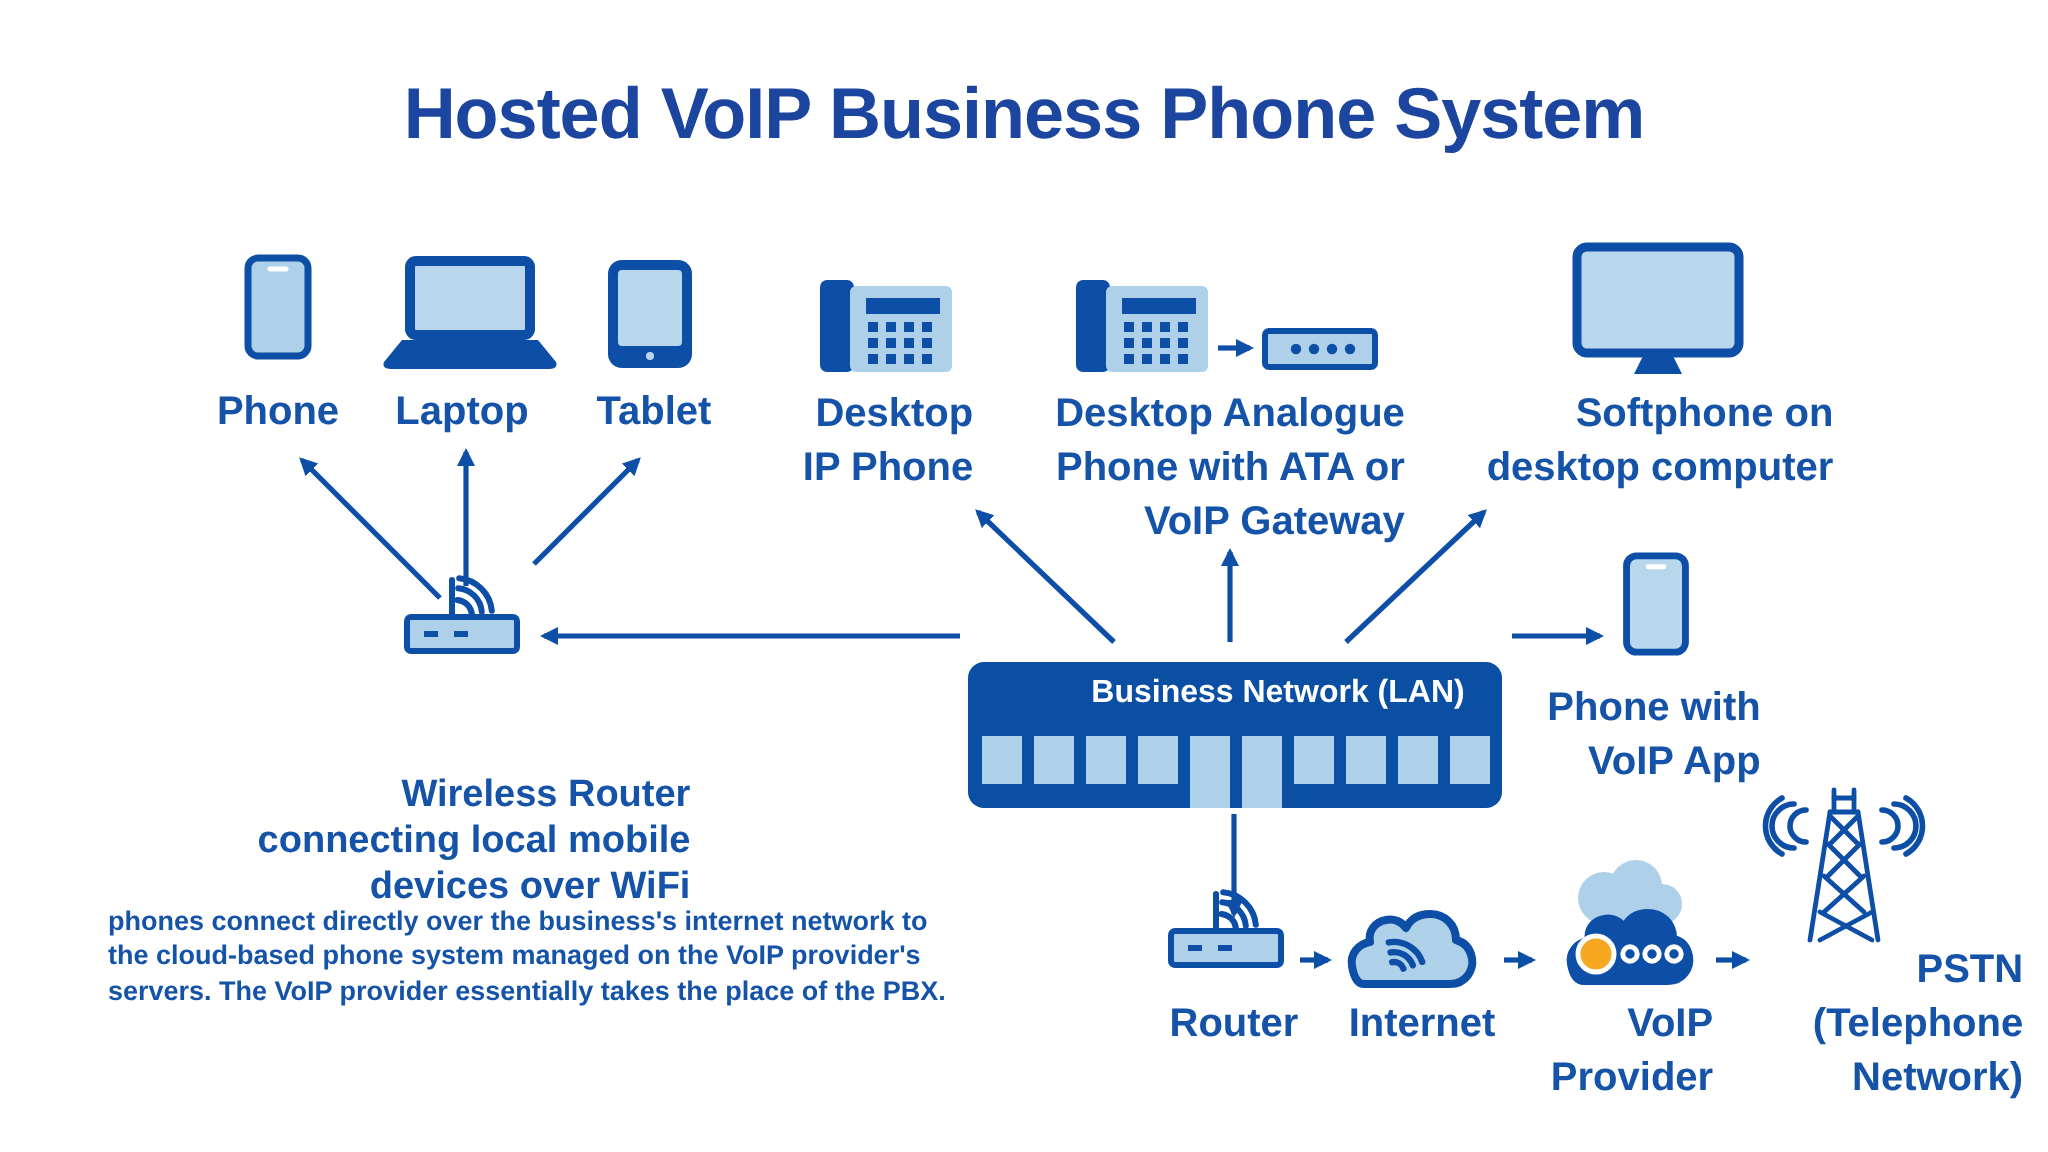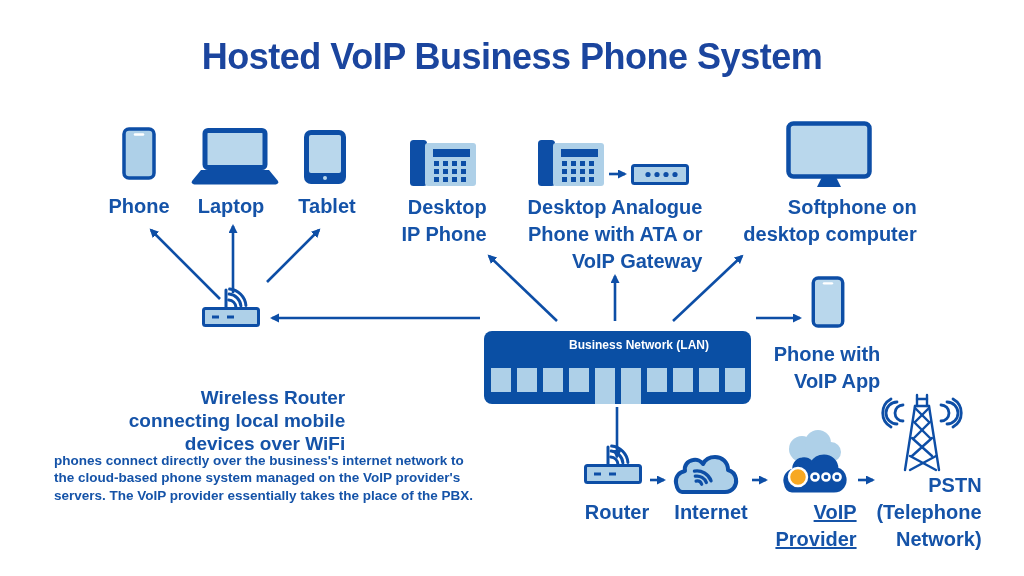--- a/index.html
+++ b/index.html
@@ -28,21 +28,21 @@
   .lbl .ln{display:block;}
   .lbl.small{font-size:19px;line-height:23px;}
   .icon{position:absolute;}
   svg{display:block;overflow:visible;}
   .arrows{position:absolute;left:0;top:0;z-index:6;pointer-events:none;}
   .lanbox{
     position:absolute;left:484px;top:331px;width:267px;height:73px;
     background:var(--lan);border-radius:8px;z-index:2;
   }
   .lanlabel{
-    color:#ffffff;font-weight:bold;font-size:12px;text-align:center;
+    color:#ffffff;font-weight:bold;font-size:16px;text-align:center;
     margin-top:7px;white-space:nowrap;padding-left:43px;
   }
   .lansquares{
     position:absolute;left:7px;top:37px;display:flex;gap:6px;align-items:flex-start;
   }
   .lansquares .sq{width:20px;height:24px;background:var(--light);}
   .lansquares .sq.tall{height:36px;}
   .desc{
     position:absolute;left:54px;top:452px;color:var(--text);
     font-weight:bold;font-size:13.5px;line-height:17.3px;
@@ -260,21 +260,21 @@
       </g>
       <path d="M20,64 L62,64 C70,64 74,57 73,51 C72,46 69,43 65,42 C65,34 59,29 52,29 C46,29 42,32 40,36 C38,33 34,31 30,32 C24,33 21,38 22,43 C16,44 12,49 13,55 C14,61 16,64 20,64 Z" fill="var(--ink)" stroke="var(--ink)" stroke-width="3" stroke-linejoin="round"></path>
       <circle cx="26" cy="50" r="9" fill="var(--orange)" stroke="#ffffff" stroke-width="2.5"></circle>
       <g fill="none" stroke="#ffffff" stroke-width="2.5">
         <circle cx="43" cy="50" r="3.6"></circle>
           <circle cx="54" cy="50" r="3.6"></circle>
           <circle cx="65" cy="50" r="3.6"></circle>
       </g>
     </svg>
   </div>
-  <div class="lbl" style="left:816px;top:499px;text-decoration:underline;">
+  <div class="lbl" style="left:816px;top:499px;">
     <span class="ln">VoIP</span>
     <span class="ln">Provider</span>
   </div>
 
   <div class="icon" style="left:884px;top:392px;">
     <svg width="76" height="86" viewBox="0 0 76 86">
       <g fill="none" stroke="var(--ink)" stroke-width="2.4" stroke-linecap="round">
         <line x1="33" y1="3" x2="33" y2="14"></line>
           <line x1="43" y1="3" x2="43" y2="14"></line>
         <line x1="33" y1="7" x2="43" y2="7"></line>
@@ -293,21 +293,21 @@
       <g fill="none" stroke="var(--ink)" stroke-width="2.8" stroke-linecap="round">
         <path d="M7,7 A16,16 0 0 0 7,35"></path>
           <path d="M13,10 A11,11 0 0 0 13,32"></path>
           <path d="M19,13 A7,7 0 0 0 19,29"></path>
         <path d="M69,7 A16,16 0 0 1 69,35"></path>
           <path d="M63,10 A11,11 0 0 1 63,32"></path>
           <path d="M57,13 A7,7 0 0 1 57,29"></path>
       </g>
     </svg>
   </div>
-  <div class="lbl" style="left:929px;top:472px;">
+  <div class="lbl" style="left:959px;top:472px;">
     <span class="ln">PSTN</span>
     <span class="ln">(Telephone</span>
     <span class="ln">Network)</span>
   </div>
 
   <svg class="arrows" width="1024" height="576" viewBox="0 0 1024 576">
     <defs>
       <marker id="ah" markerUnits="userSpaceOnUse" markerWidth="11" markerHeight="11" refX="7" refY="4.5" orient="auto">
         <path d="M0,0 L9,4.5 L0,9 Z" fill="var(--ink)"></path>
       </marker>

